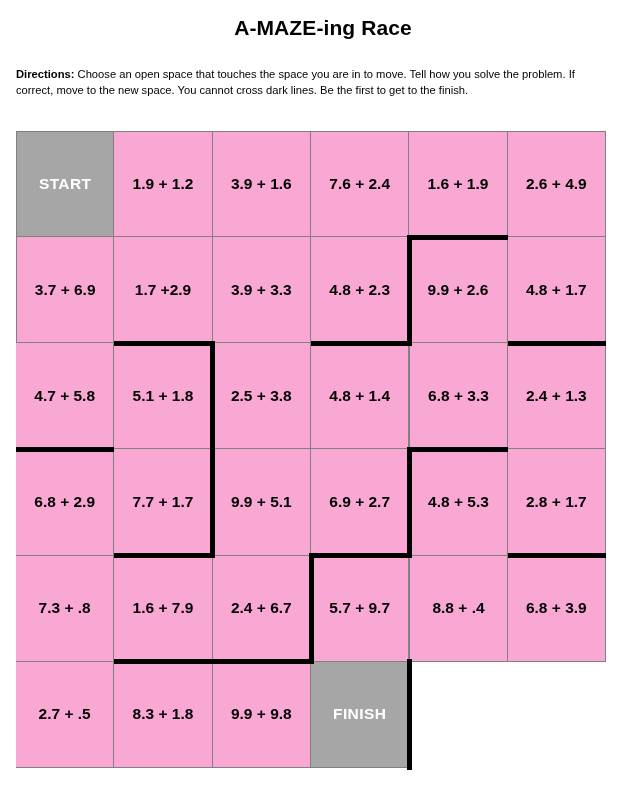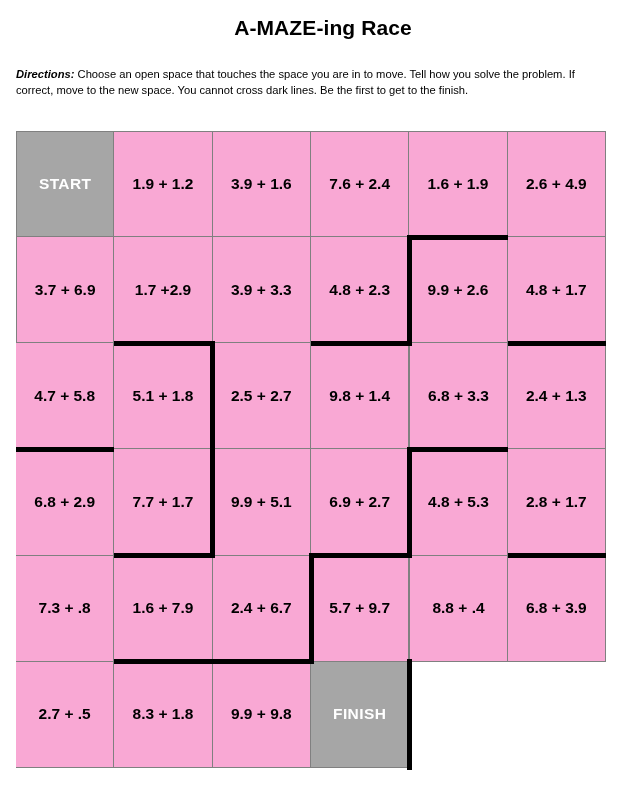--- a/index.html
+++ b/index.html
@@ -37,21 +37,20 @@
     top: 66px;
     left: 16px;
     width: 590px;
     font-size: 11.2px;
     line-height: 1.45;
     color: #000;
     text-align: left;
   }
   .directions .dlabel {
     font-weight: bold;
-    font-style: italic;
   }
 
   
   .maze {
     position: absolute;
     left: 16px;
     top: 131px;
     width: 590px;
     height: 637px;
   }
@@ -115,22 +114,22 @@
         <div class="cell r0">1.6 + 1.9</div>
         <div class="cell r0">2.6 + 4.9</div>
         <div class="cell c0">3.7 + 6.9</div>
         <div class="cell">1.7 +2.9</div>
         <div class="cell">3.9 + 3.3</div>
         <div class="cell">4.8 + 2.3</div>
         <div class="cell">9.9 + 2.6</div>
         <div class="cell">4.8 + 1.7</div>
         <div class="cell">4.7 + 5.8</div>
         <div class="cell">5.1 + 1.8</div>
-        <div class="cell">2.5 + 2.7</div>
-        <div class="cell">9.8 + 1.4</div>
+        <div class="cell">2.5 + 3.8</div>
+        <div class="cell">4.8 + 1.4</div>
         <div class="cell c0">6.8 + 3.3</div>
         <div class="cell">2.4 + 1.3</div>
         <div class="cell">6.8 + 2.9</div>
         <div class="cell">7.7 + 1.7</div>
         <div class="cell">9.9 + 5.1</div>
         <div class="cell">6.9 + 2.7</div>
         <div class="cell c0">4.8 + 5.3</div>
         <div class="cell">2.8 + 1.7</div>
         <div class="cell">7.3 + .8</div>
         <div class="cell">1.6 + 7.9</div>

